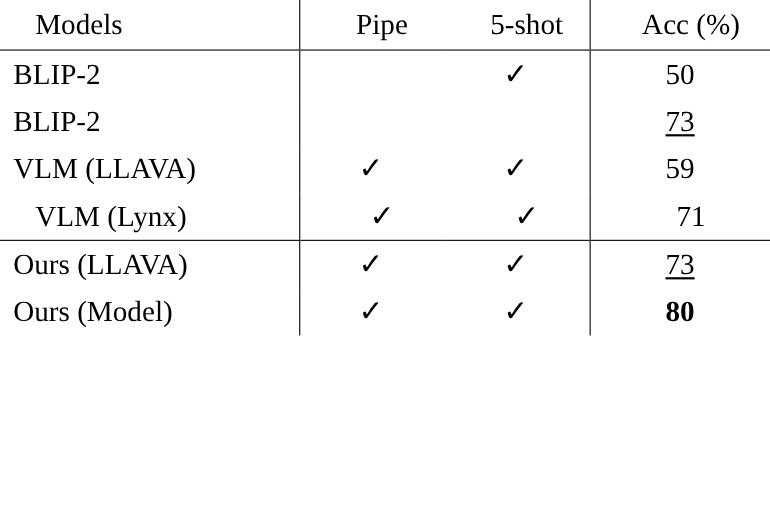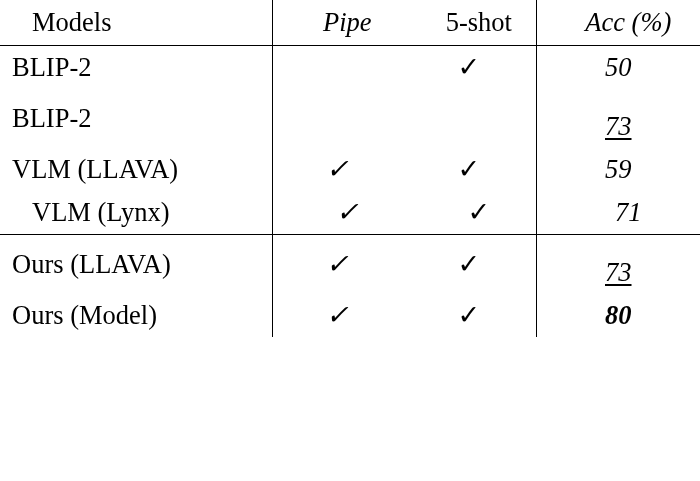--- a/index.html
+++ b/index.html
@@ -47,34 +47,32 @@
   .model-cell .cell {
     padding-left: 12px;
     text-align: left;
   }
   .center-cell .cell {
     text-align: center;
   }
   
   .vr-left {
     border-left: 1.6px solid #000;
-    font-style: italic;
   }
   tr.hrule-bottom > td, tr.hrule-bottom > th {
     border-bottom: 1.6px solid #000;
     padding-left: 20px;
   }
   .check {
     font-size: 27px;
     line-height: 43px;
   }
   .underline-val {
     text-decoration: underline;
     text-underline-offset: 3px;
-    margin-top: 16px;
   }
   .bold-val {
     font-weight: bold;
   }
   .header-row .cell {
     height: 45px;
     line-height: 45px;
   }
 </style>
 </head>

